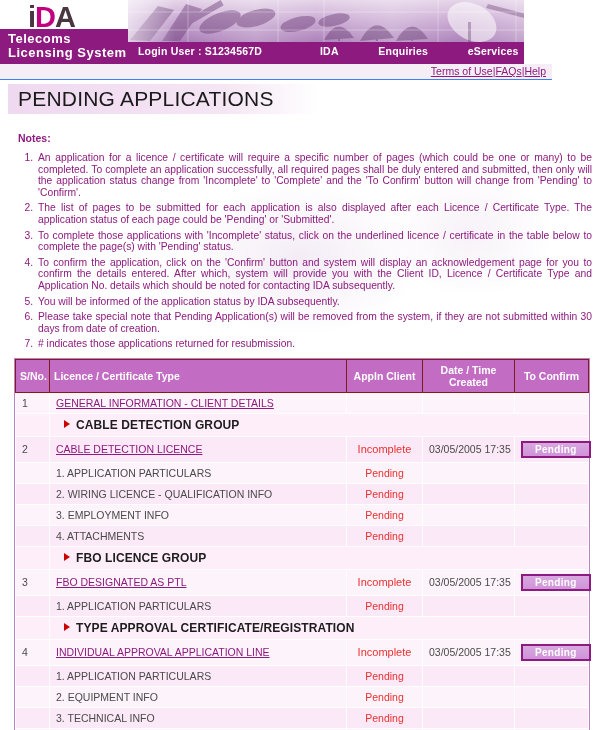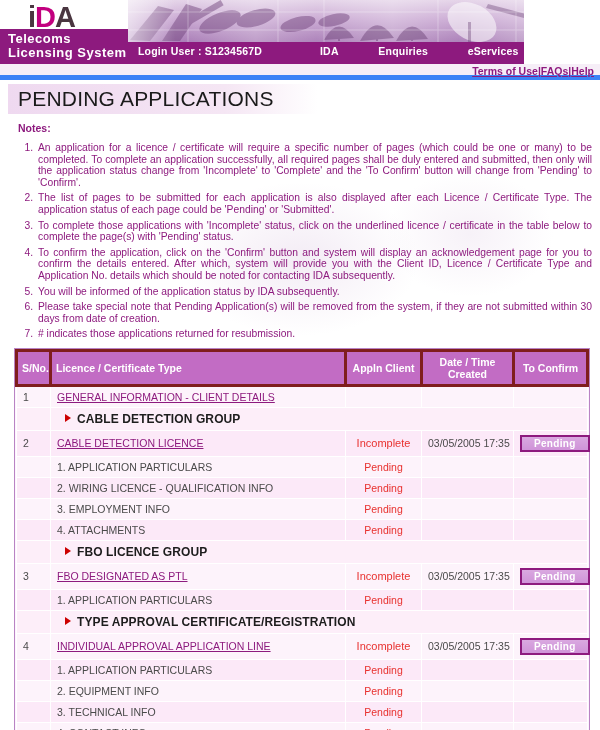--- a/index.html
+++ b/index.html
@@ -121,28 +121,27 @@
   .nav-links a {
     color: #ffffff;
     font-size: 10.5px;
     font-weight: bold;
     text-decoration: none;
     letter-spacing: 0.2px;
   }
 
   
   .util-row {
-    width: 600px;
+    width: 552px;
     height: 16px;
     background: #f6eef7;
     text-align: right;
     padding: 1px 6px 0 0;
     box-sizing: border-box;
-    border-bottom: 5px solid #3b82f6;
-    font-weight: bold;
+    border-bottom: 1px solid #3b82f6;
   }
   .util-row a {
     color: #8d1a7e;
     font-size: 10.5px;
     text-decoration: underline;
   }
   .util-row .sep { color: #8d1a7e; font-size: 10.5px; }
 
   
   .page-body {
@@ -164,21 +163,21 @@
     margin: 4px 0 0 8px;
     width: 300px;
     font-size: 21px;
     color: #1a1a1a;
     letter-spacing: 0.2px;
     background: linear-gradient(90deg, #efd9f0 0%, #f5e6f4 70%, #ffffff 100%);
     padding: 3px 0 3px 10px;
   }
   .notes-label {
     position: relative;
-    margin: 8px 0 2px 18px;
+    margin: 18px 0 2px 18px;
     font-size: 10.5px;
     color: #8d1a7e;
     font-weight: bold;
   }
   ol.notes {
     position: relative;
     margin: 8px 8px 0 18px;
     padding: 0 0 0 18px;
     color: #8d1a7e;
     font-size: 10.3px;
@@ -201,21 +200,21 @@
     border-collapse: collapse;
     width: 100%;
     table-layout: fixed;
   }
   table.apps th {
     background: #c26cc4;
     color: #ffffff;
     font-size: 10.5px;
     font-weight: bold;
     padding: 4px 4px;
-    border: 3px solid #7f1d1d;
+    border: 1px solid #7f1d1d;
     line-height: 12px;
   }
   table.apps td {
     border: 1px solid #ffffff;
     font-size: 10.5px;
     padding: 4px 6px;
     color: #4a4a4a;
     height: 10px;
     vertical-align: middle;
   }

